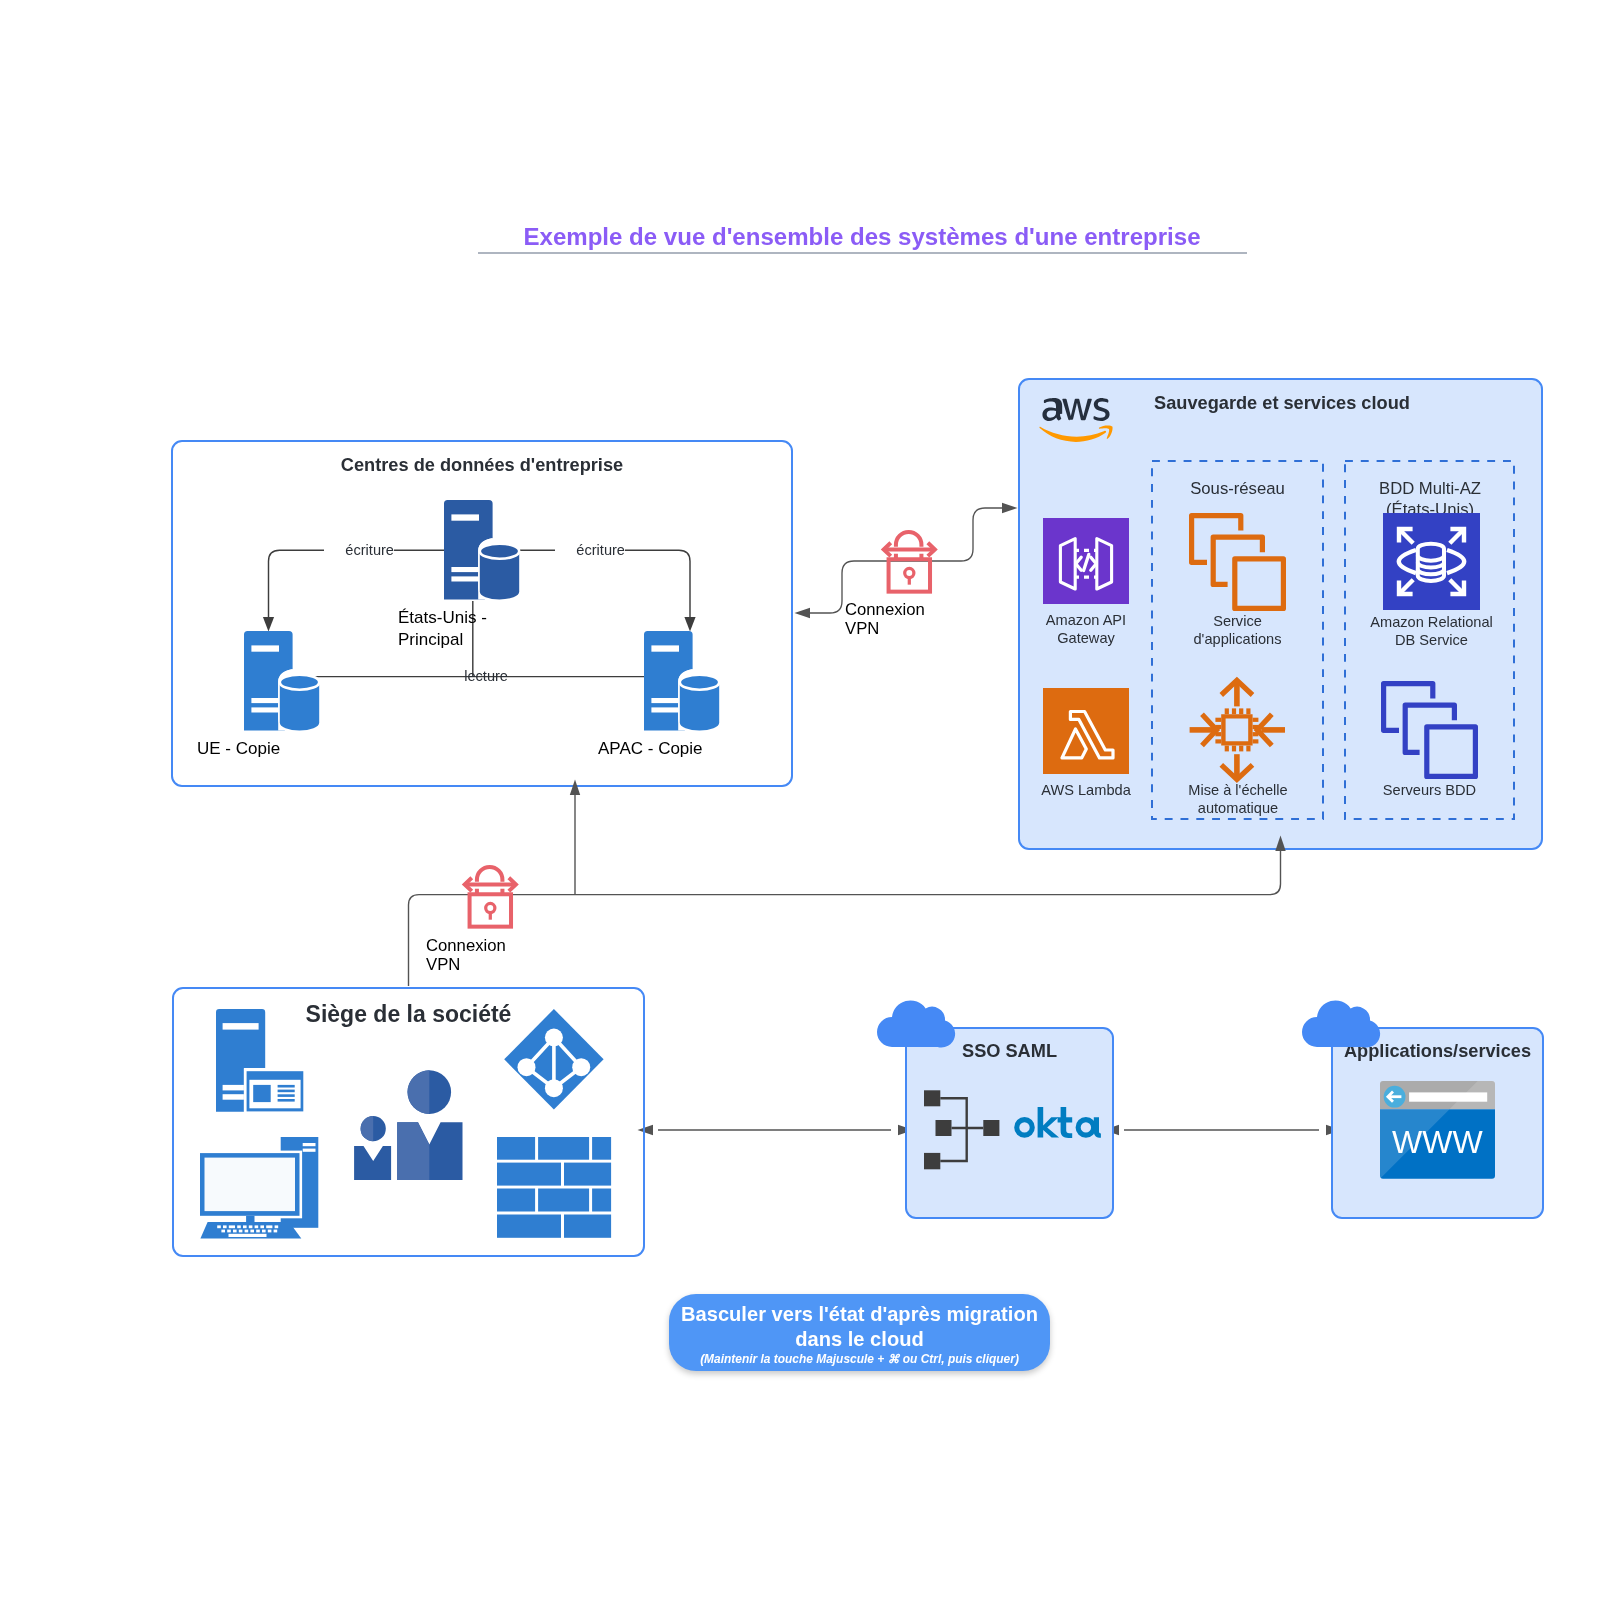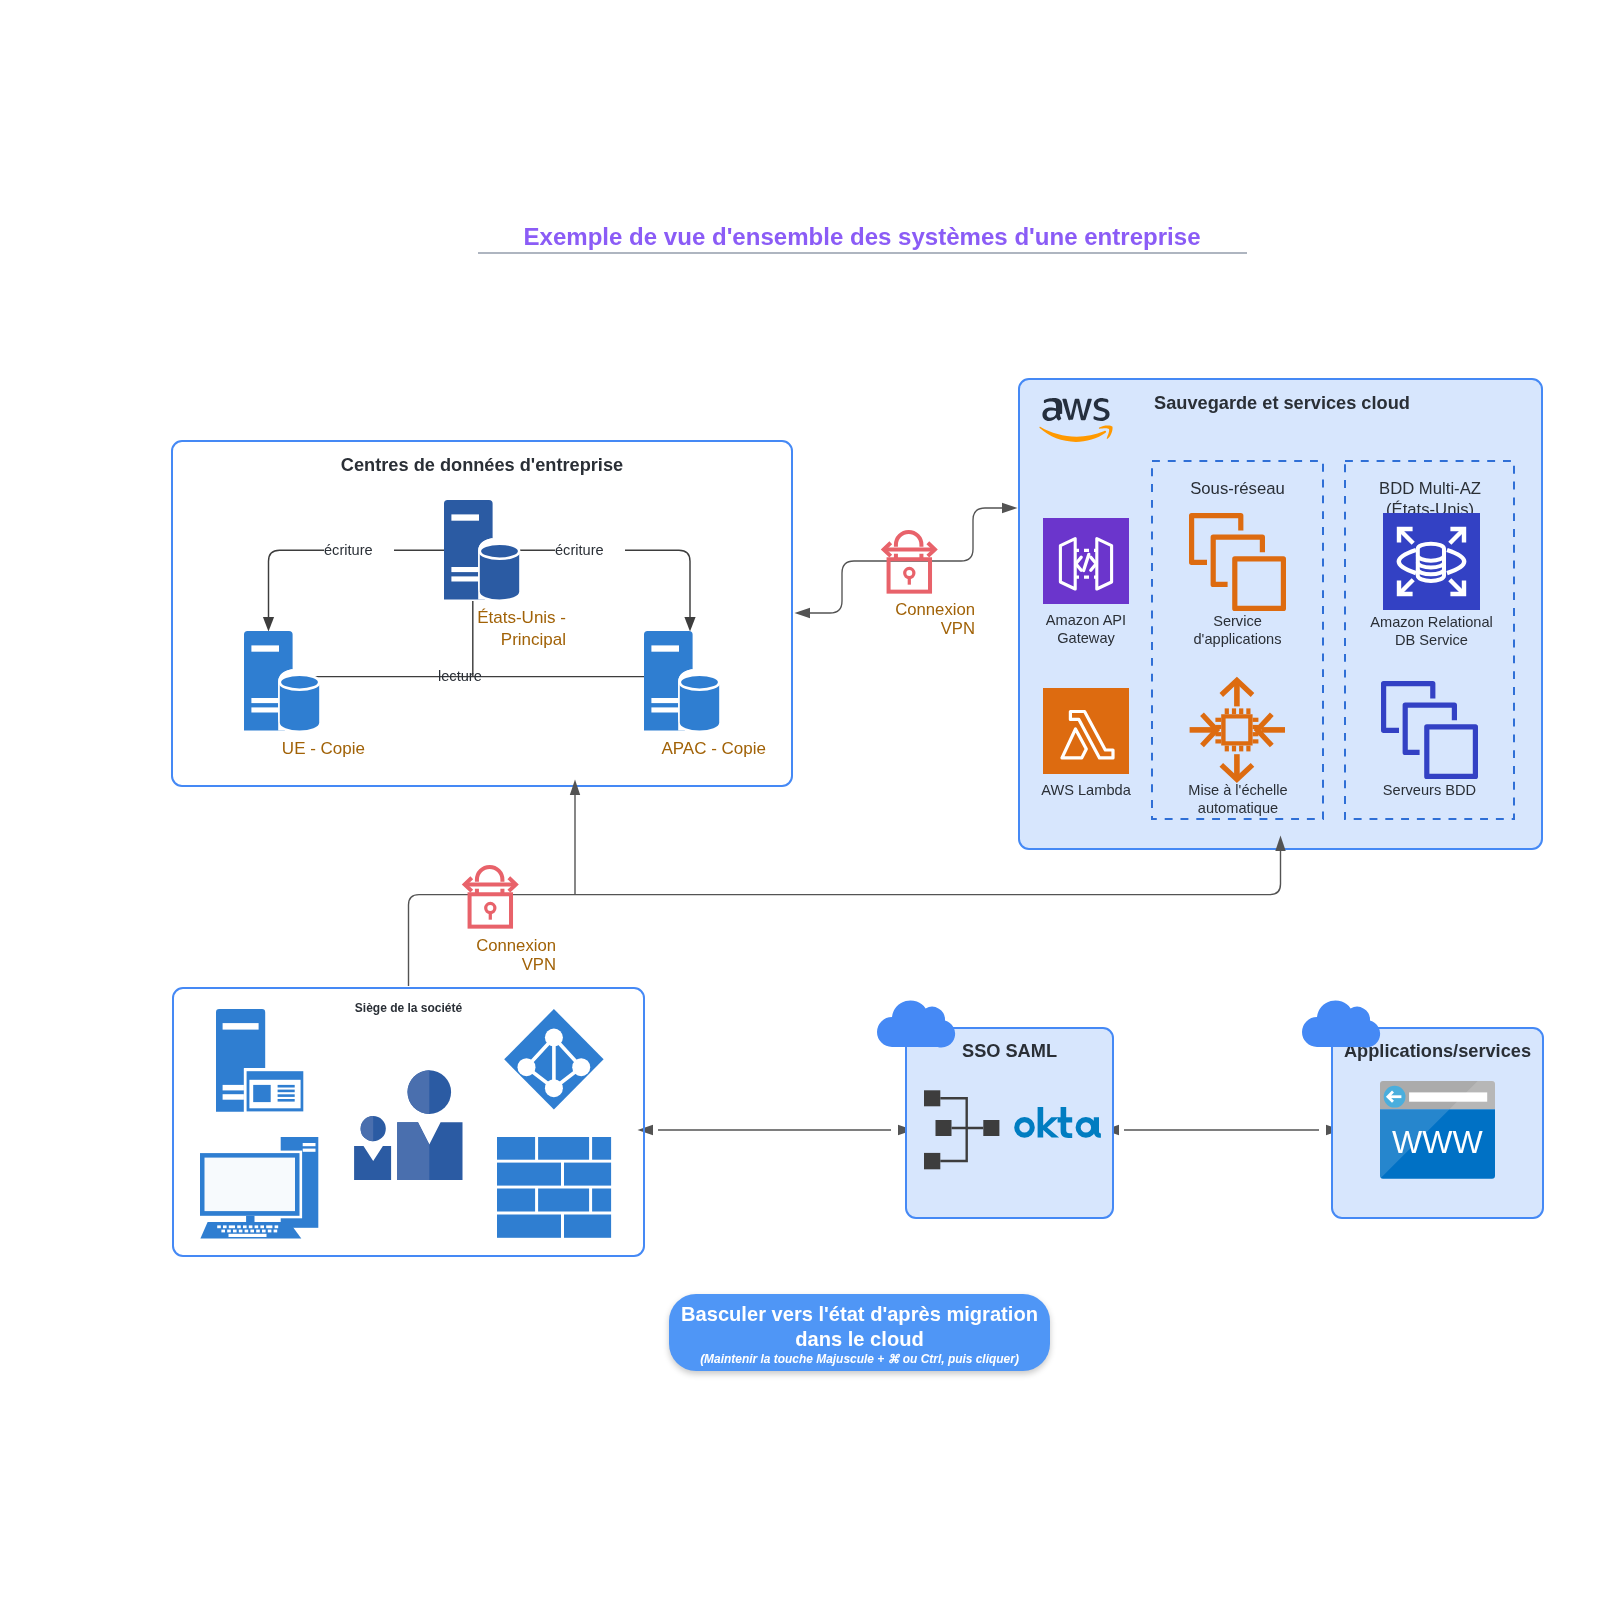--- a/index.html
+++ b/index.html
@@ -11,23 +11,23 @@
   #doc-title{left:462px;width:800px;top:223px;text-align:center;font-size:24.05px;font-weight:bold;
              color:#8b5cf6;}
   #title-rule{left:478px;top:252px;width:769px;height:1.6px;background:#aeb5c0;}
   #doc-sub{left:462px;width:800px;top:257px;text-align:center;font-size:14.5px;color:#a7aeb9;}
   #doc-sub span.sep{color:#c3c9d2;margin:0 8px;}
 
   
   .panel{border:2.5px solid #4589f5;border-radius:11px;box-sizing:border-box;}
   .panel-title{position:absolute;left:0;right:0;text-align:center;font-weight:bold;color:#2a2f36;}
 
-  .node-label{position:absolute;text-align:right;color:#a16207;font-size:17px;line-height:22.2px;white-space:pre-line;}
+  .node-label{position:absolute;text-align:left;color:#000000;font-size:17px;line-height:22.2px;white-space:pre-line;}
   #vpn-top-label,#vpn-bot-label{font-size:16.7px;line-height:18.8px;}
-  .edge-label{position:absolute;text-align:left;color:#2a2f36;font-size:14.6px;}
+  .edge-label{position:absolute;text-align:right;color:#2a2f36;font-size:14.6px;}
 
   svg{display:block;overflow:visible;}
 
   
   #dc-panel{left:171px;top:440px;width:622px;height:347px;}
   #dc-title{left:171px;top:455px;width:622px;font-size:18.2px;}
   #dc-wires{left:171px;top:440px;}
   #dc-us{left:444px;top:500px;width:76px;height:101px;}
   #dc-us-label{left:398px;top:607px;width:168px;}
   #dc-eu{left:243.5px;top:631px;width:76px;height:101px;}
@@ -62,21 +62,21 @@
   #lb-dbsrv{left:1356px;top:781px;width:147px;}
 
   #global-wires{left:0;top:0;}
   #vpn-top{left:881px;top:531px;}
   #vpn-top-label{left:845px;top:601px;width:130px;}
   #vpn-bot{left:462px;top:866px;}
   #vpn-bot-label{left:426px;top:937px;width:130px;}
 
   
   #hq-panel{left:172px;top:987px;width:473px;height:270px;}
-  #hq-title{left:172px;top:1001px;width:473px;font-size:12px;}
+  #hq-title{left:172px;top:1001px;width:473px;font-size:23px;}
   #hq-server{left:215.8px;top:1008.8px;}
   #hq-desktop{left:200.3px;top:1136.6px;}
   #hq-users{left:354px;top:1070px;}
   #hq-ad{left:504.4px;top:1009.1px;}
   #hq-firewall{left:496.9px;top:1136.8px;}
 
   
   .cloud-badge{z-index:3;}
   #sso-cloud{left:869px;top:997px;}
   #sso-panel{left:905px;top:1027px;width:209px;height:192px;background:#d7e6fd;}

